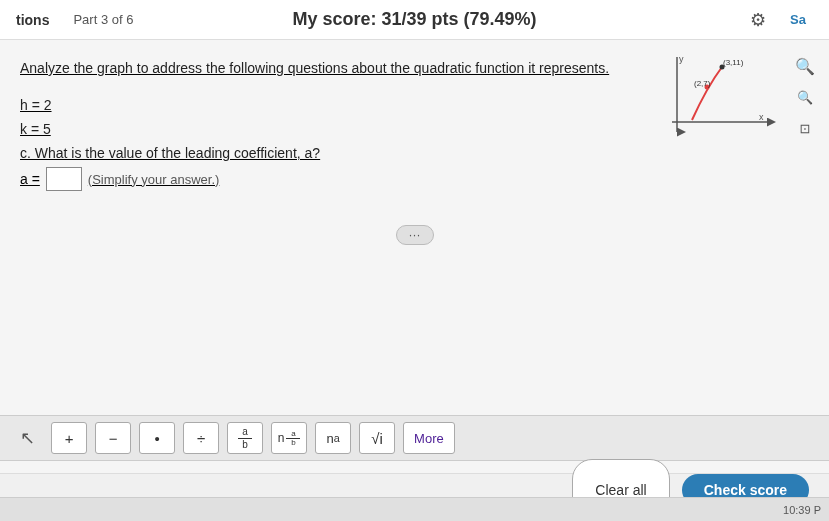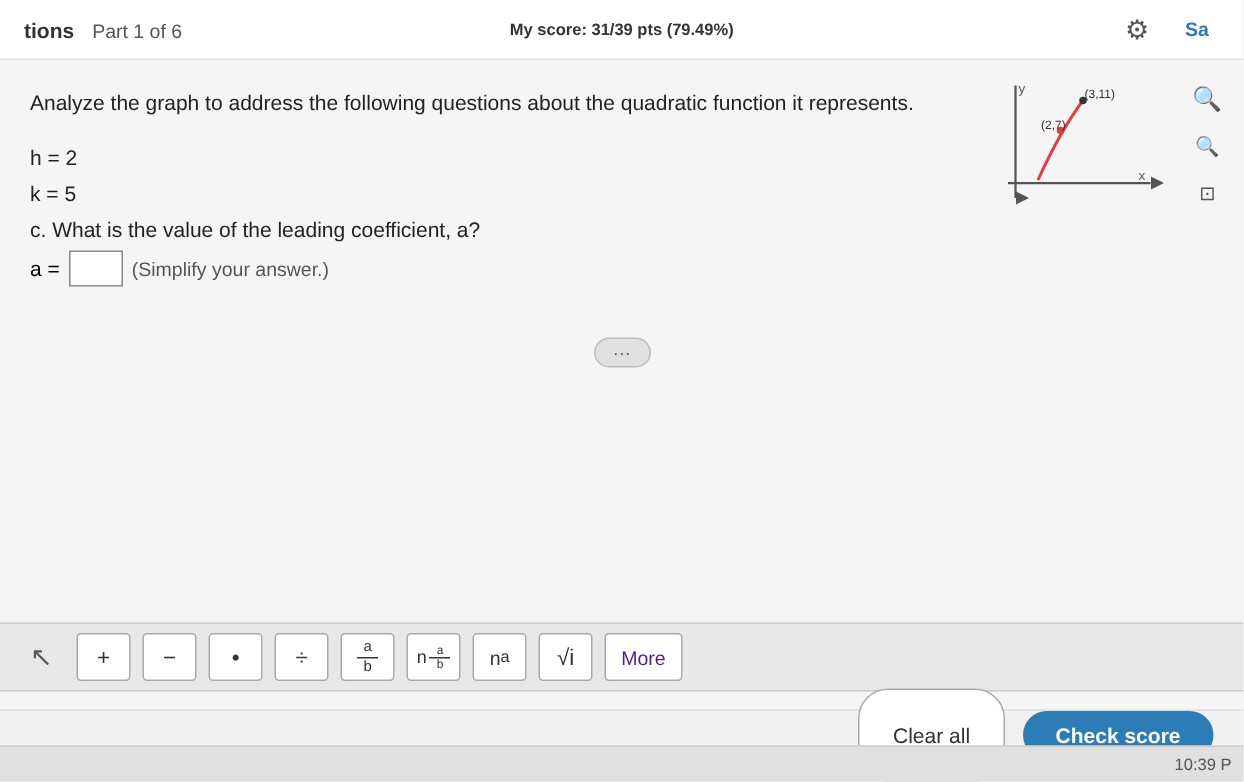--- a/index.html
+++ b/index.html
@@ -18,37 +18,37 @@
       height: 40px;
       display: flex;
       align-items: center;
       justify-content: space-between;
       padding: 0 16px;
       border-bottom: 1px solid #ddd;
       position: relative;
     }
     #top-bar-left {
       display: flex;
-      align-items: flex-end;
-      gap: 12px;
+      align-items: flex-start;
+      gap: 24px;
     }
     #app-title {
       font-size: 14px;
       font-weight: bold;
       color: #333;
     }
     #part-label {
       font-size: 13px;
       color: #555;
     }
     #top-bar-center {
       position: absolute;
       left: 50%;
       transform: translateX(-50%);
-      font-size: 11px;
+      font-size: 18px;
       font-weight: bold;
       color: #333;
     }
     #top-bar-right {
       display: flex;
       align-items: center;
       gap: 10px;
     }
     .icon-btn {
       background: none;
@@ -61,20 +61,21 @@
       justify-content: center;
       width: 30px;
       height: 30px;
     }
 
     
     #main-content {
       display: flex;
       height: calc(521px - 40px);
       background: #f5f5f5;
+      text-decoration: underline;
     }
 
     
     #question-panel {
       flex: 1;
       padding: 18px 20px 10px 20px;
       position: relative;
       background: #f5f5f5;
     }
 
@@ -318,21 +319,21 @@
       left: 50%;
       transform: translateX(-50%);
     }
   </style>
 </head>
 <body>
 
 <div id="top-bar">
   <div id="top-bar-left">
     <span id="app-title">tions</span>
-    <span id="part-label">Part 1 of 6</span>
+    <span id="part-label">Part 3 of 6</span>
   </div>
   <div id="top-bar-center">My score: 31/39 pts (79.49%)</div>
   <div id="top-bar-right">
     <button class="icon-btn">⚙</button>
     <button class="icon-btn" style="font-size:13px;font-weight:bold;color:#2c7db5;">Sa</button>
   </div>
 </div>
 
 <div id="main-content">
   <div id="question-panel">

